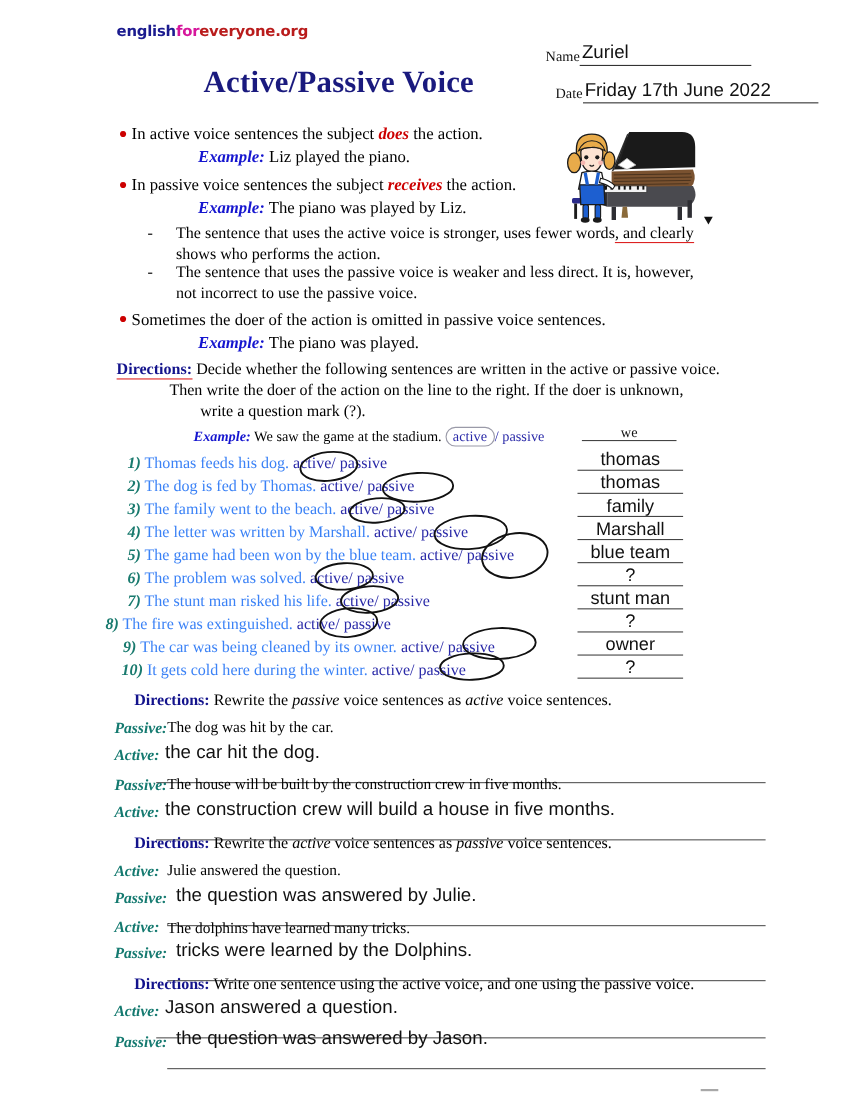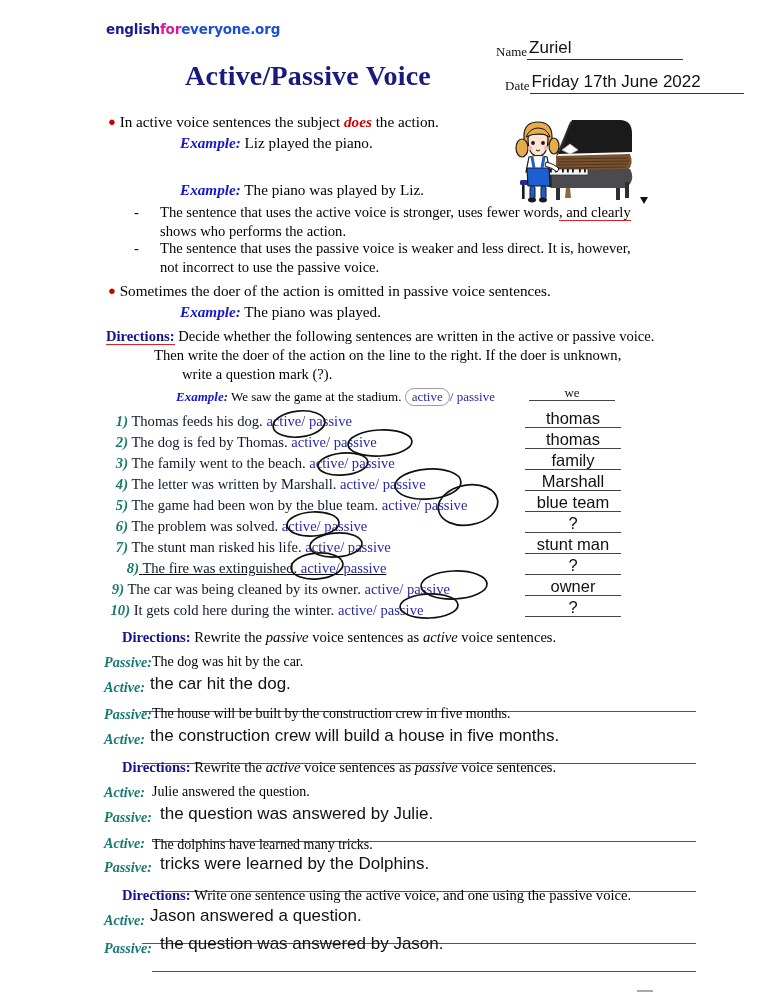--- a/index.html
+++ b/index.html
@@ -28,21 +28,21 @@
     left: 106px;
     top: 21px;
     font-family: "DejaVu Sans", sans-serif;
     font-weight: bold;
     font-size: 13.5px;
     letter-spacing: -0.2px;
     white-space: nowrap;
   }
   .logo .seg-a { color: #1b1b8f; }
   .logo .seg-b { color: #d6179c; }
-  .logo .seg-c { color: #1d4ed8; text-align: center; }
+  .logo .seg-c { color: #b91c1c; text-align: center; }
 
   .title {
     position: absolute;
     left: 148px;
     top: 60px;
     width: 320px;
     text-align: center;
     font-family: "Liberation Serif", serif;
     font-weight: bold;
     font-size: 28px;
@@ -150,21 +150,21 @@
     white-space: nowrap;
     color: #000;
   }
   .qnum {
     color: #197a6e;
     font-weight: bold;
     font-style: italic;
     display: inline-block;
     text-align: right;
   }
-  .qtext { color: #0f172a; }
+  .qtext { color: #3b82f6; }
   .qopts { color: #2a2aa8; }
 
   
   .ansline {
     position: absolute;
     border-bottom: 1.1px solid #444;
     text-align: center;
     font-family: "Liberation Sans", sans-serif;
     font-size: 16.5px;
     color: #111;
@@ -310,20 +310,24 @@
 
   <div class="tb" style="left:180px; top:133px;">
     <span class="ex-label">Example:</span>
     <span>Liz played the piano.</span>
   </div>
   <div class="tb" style="left:108px; top:112px;">
     <span class="redbull">●</span>
     <span>In active voice sentences the subject </span><span class="em-red">does</span><span> the action.</span>
   </div>
 
+  <div class="tb" style="left:108px; top:159px;">
+    <span class="redbull">●</span>
+    <span>In passive voice sentences the subject </span><span class="em-red">receives</span><span> the action.</span>
+  </div>
   <div class="tb" style="left:180px; top:180px;">
     <span class="ex-label">Example:</span>
     <span>The piano was played by Liz.</span>
   </div>
 
   <div class="dashitem" style="left:160px; top:203px; width:510px;">
     <span class="dash">-</span>
     <span>The sentence that uses the active voice is stronger, uses fewer words</span><span class="spellerr">, and clearly</span><br>
     <span>shows who performs the action.</span>
   </div>
@@ -408,21 +412,21 @@
   <div class="ansline" style="left:525px; top:514px; width:96px;">?</div>
 
   <div class="qrow" style="left:108px; top:539px;">
     <span class="qnum" style="width:20px;">7)</span>
     <span class="qtext">The stunt man risked his life.</span>
     <span class="qopts">active</span><span class="qopts">/</span>
     <span class="qopts">passive</span>
   </div>
   <div class="ansline" style="left:525px; top:535px; width:96px;">stunt man</div>
 
-  <div class="qrow" style="left:119px; top:560px;text-decoration:underline;">
+  <div class="qrow" style="left:88px; top:560px;">
     <span class="qnum" style="width:20px;">8)</span>
     <span class="qtext">The fire was extinguished.</span>
     <span class="qopts">active</span><span class="qopts">/</span>
     <span class="qopts">passive</span>
   </div>
   <div class="ansline" style="left:525px; top:556px; width:96px;">?</div>
 
   <div class="qrow" style="left:104px; top:581px;">
     <span class="qnum" style="width:20px;">9)</span>
     <span class="qtext">The car was being cleaned by its owner.</span>

